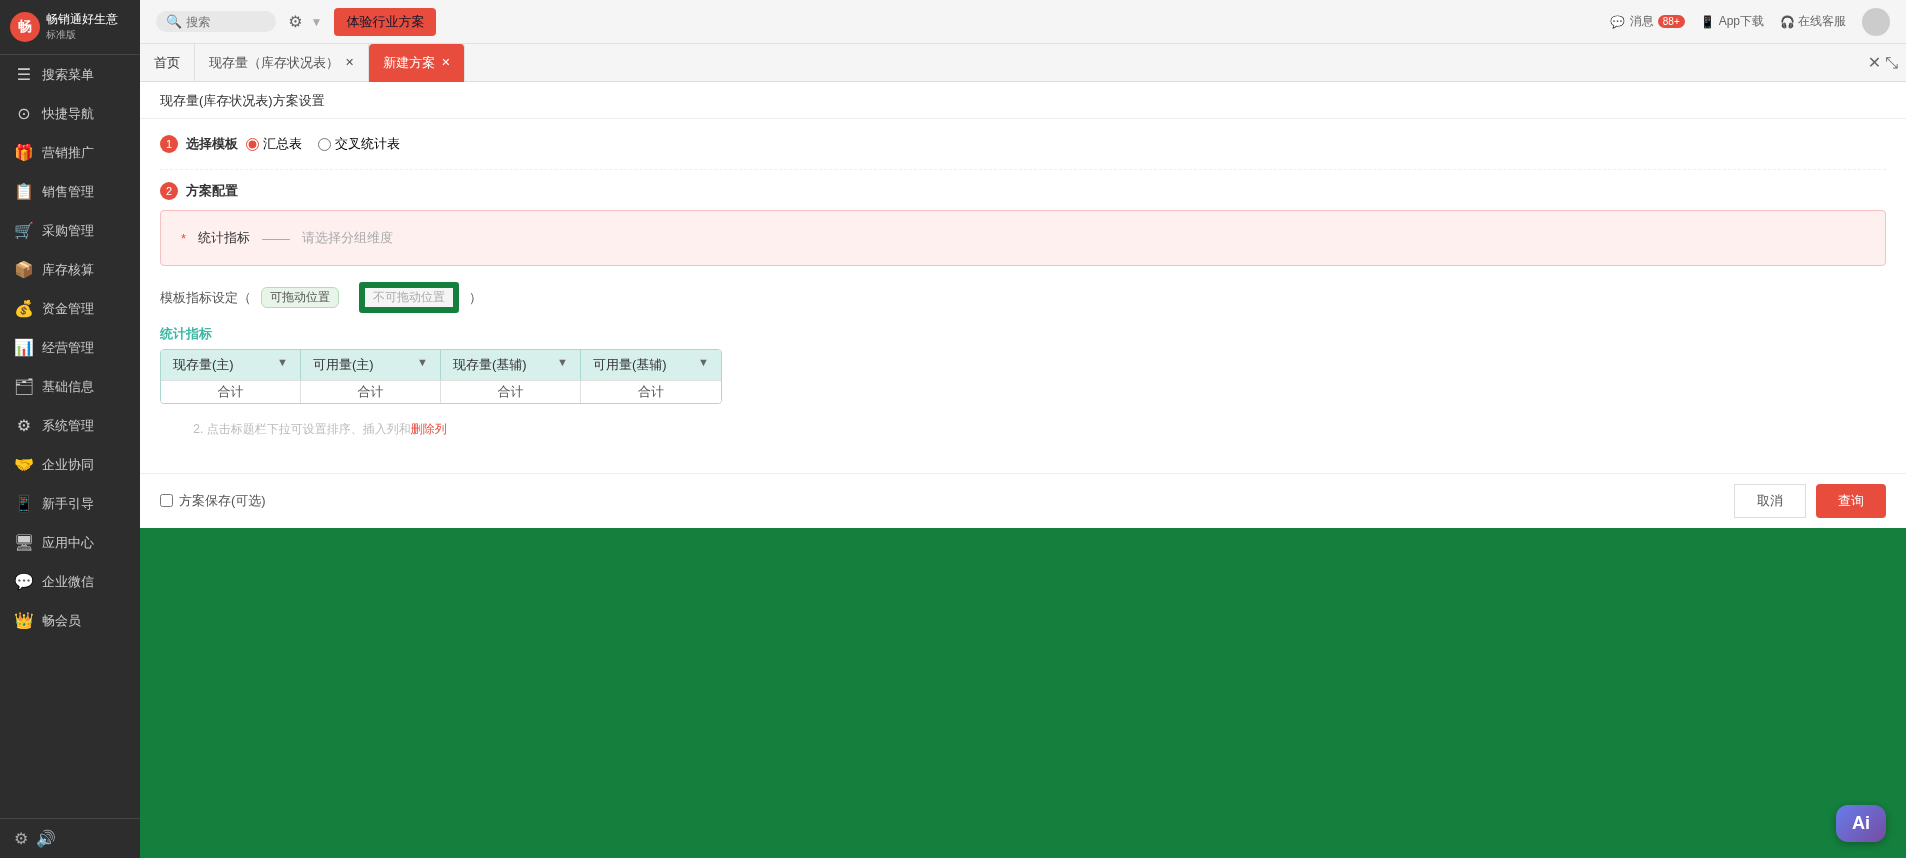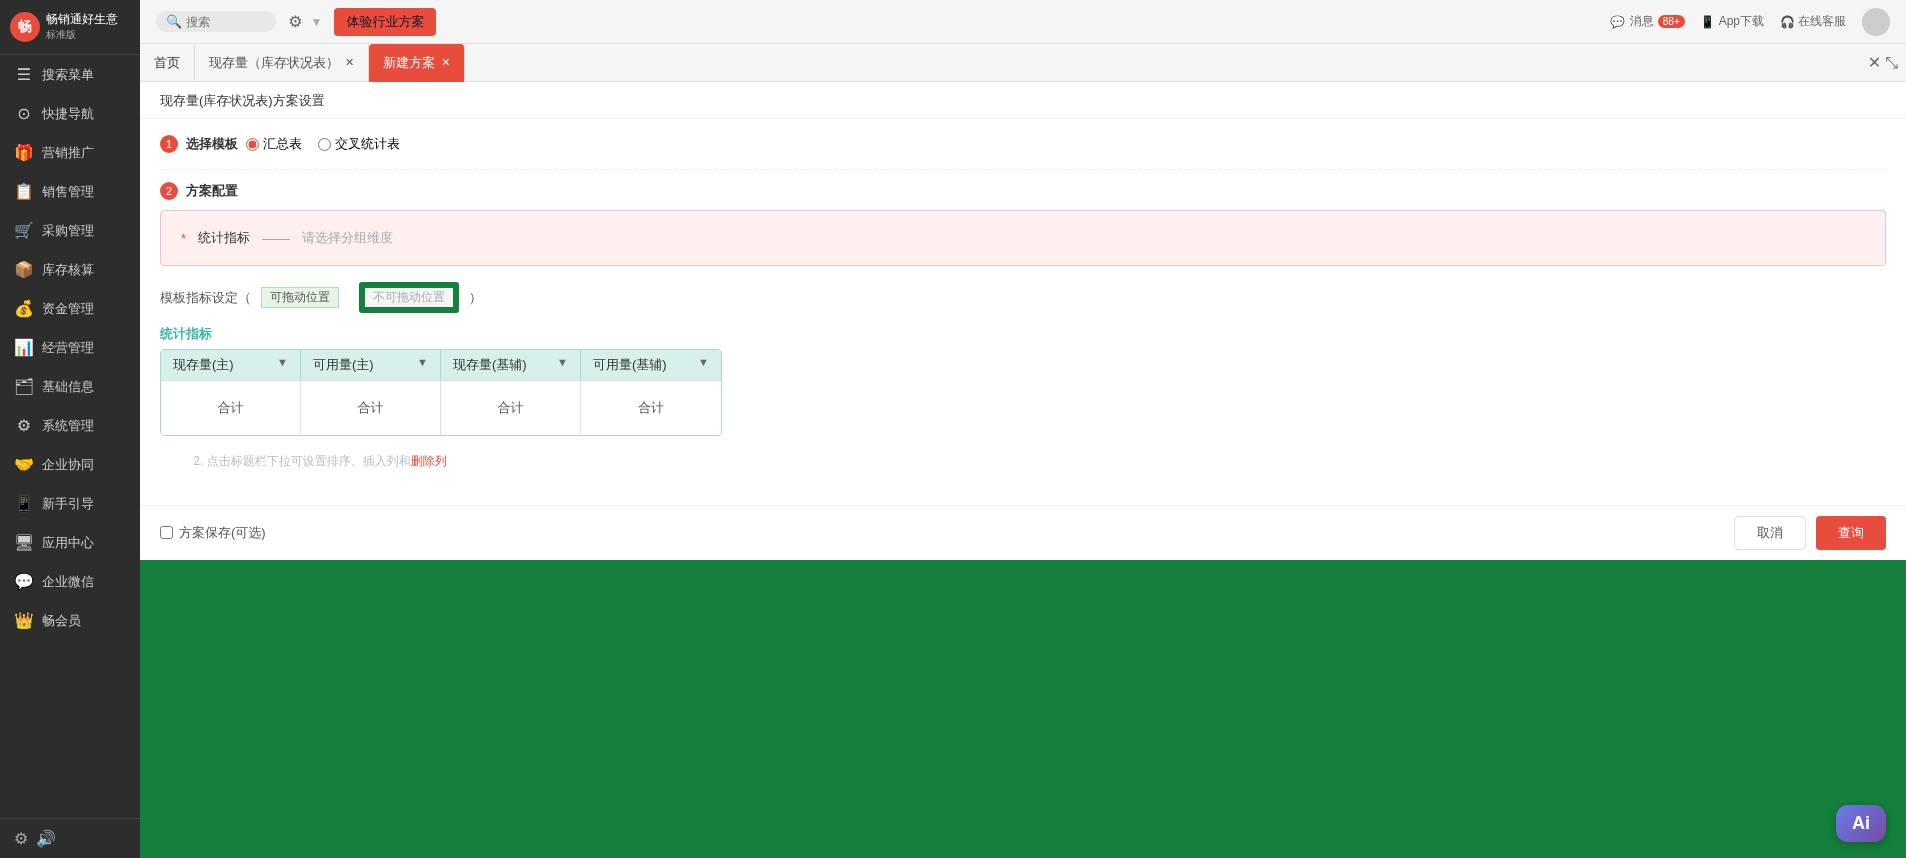--- a/index.html
+++ b/index.html
@@ -172,21 +172,21 @@
     .dimension-arrow { color: #aaa; font-size: 16px; }
     .dimension-placeholder { color: #aaa; font-size: 13px; }
 
     .indicator-setting {
       display: flex; align-items: center; gap: 10px;
       font-size: 13px; color: #555; margin-bottom: 12px;
     }
     .drag-badge {
       display: inline-block;
       background: #e8f4e8; border: 1px solid #b2dfb2;
-      border-radius: 0; padding: 1px 8px; font-size: 12px; color: #555;
+      border-radius: 6px; padding: 1px 8px; font-size: 12px; color: #555;
     }
     .no-drag-badge {
       display: inline-block;
       background: #f5f5f5; border: 6px solid #15803d;
       border-radius: 3px; padding: 1px 8px; font-size: 12px; color: #aaa;
     }
 
     .stats-section { margin-bottom: 10px; }
     .stats-label { color: #3db8a5; font-size: 13px; margin-bottom: 6px; font-weight: bold; }
 
@@ -206,21 +206,21 @@
       font-size: 13px; color: #333;
       min-width: 140px;
       border-right: 1px solid #a8d8d0;
     }
     .stats-header-cell:last-child { border-right: none; }
     .stats-data-row {
       display: flex; background: #fff;
     }
     .stats-data-cell {
       display: flex; align-items: center; justify-content: center;
-      padding: 18px 12px;
+      padding: 2px 12px;
       font-size: 13px; color: #555;
       min-width: 140px;
       border-right: 1px solid #e0e0e0;
       border-top: 1px solid #e0e0e0;
     }
     .stats-data-cell:last-child { border-right: none; }
 
     .chevron-icon { font-size: 11px; color: #666; }
 
     .tips-section { margin-top: 12px; }
@@ -230,21 +230,21 @@
     .bottom-bar {
       display: flex; align-items: center;
       padding: 10px 20px;
       border-top: 1px solid #eee;
       background: #fff;
       flex-shrink: 0;
     }
     .save-checkbox { display: flex; align-items: center; gap: 6px; font-size: 13px; color: #555; cursor: pointer; }
     .bottom-actions { margin-left: auto; display: flex; gap: 10px; }
     .btn-cancel {
-      background: #fff; border: 1px solid #ddd; border-radius: 5px;
+      background: #fff; border: 1px solid #ddd; border-radius: 0;
       padding: 7px 22px; font-size: 13px; color: #555; cursor: pointer;
     }
     .btn-query {
       background: #e74c3c; border: none; border-radius: 4px;
       padding: 7px 22px; font-size: 13px; color: white; cursor: pointer;
     }
 
     
     .ai-badge {
       position: fixed; bottom: 16px; right: 20px;

